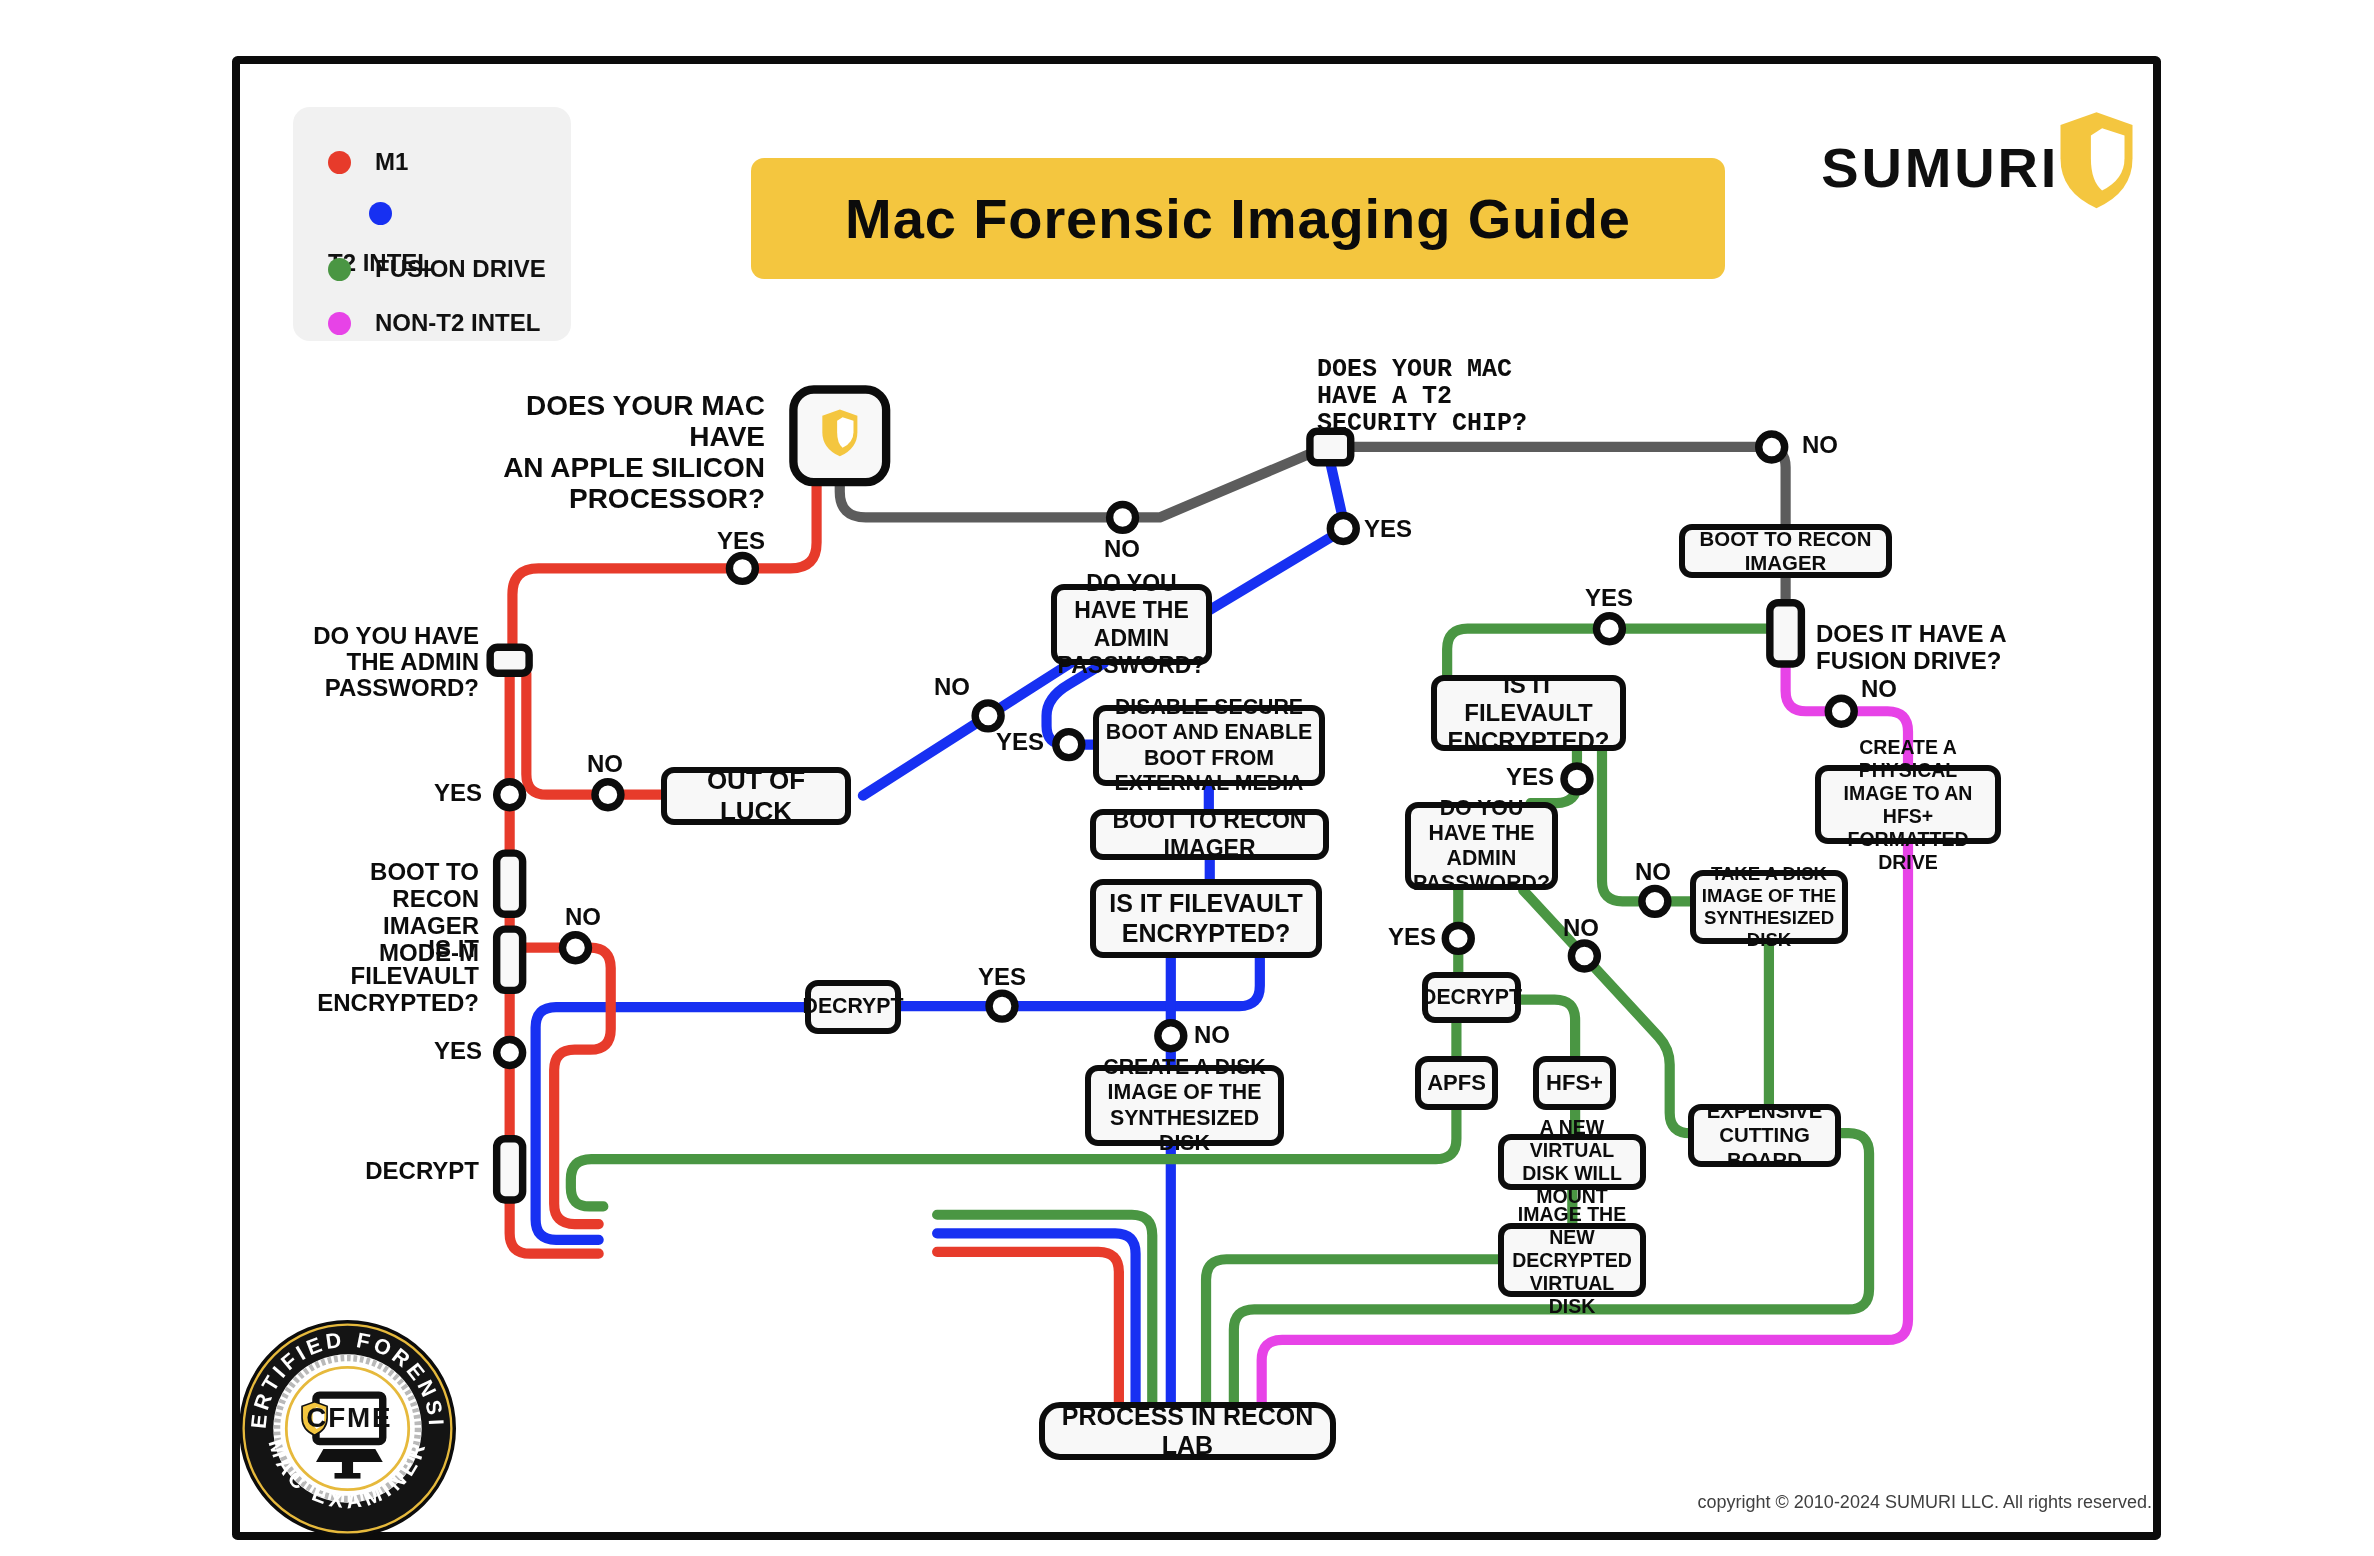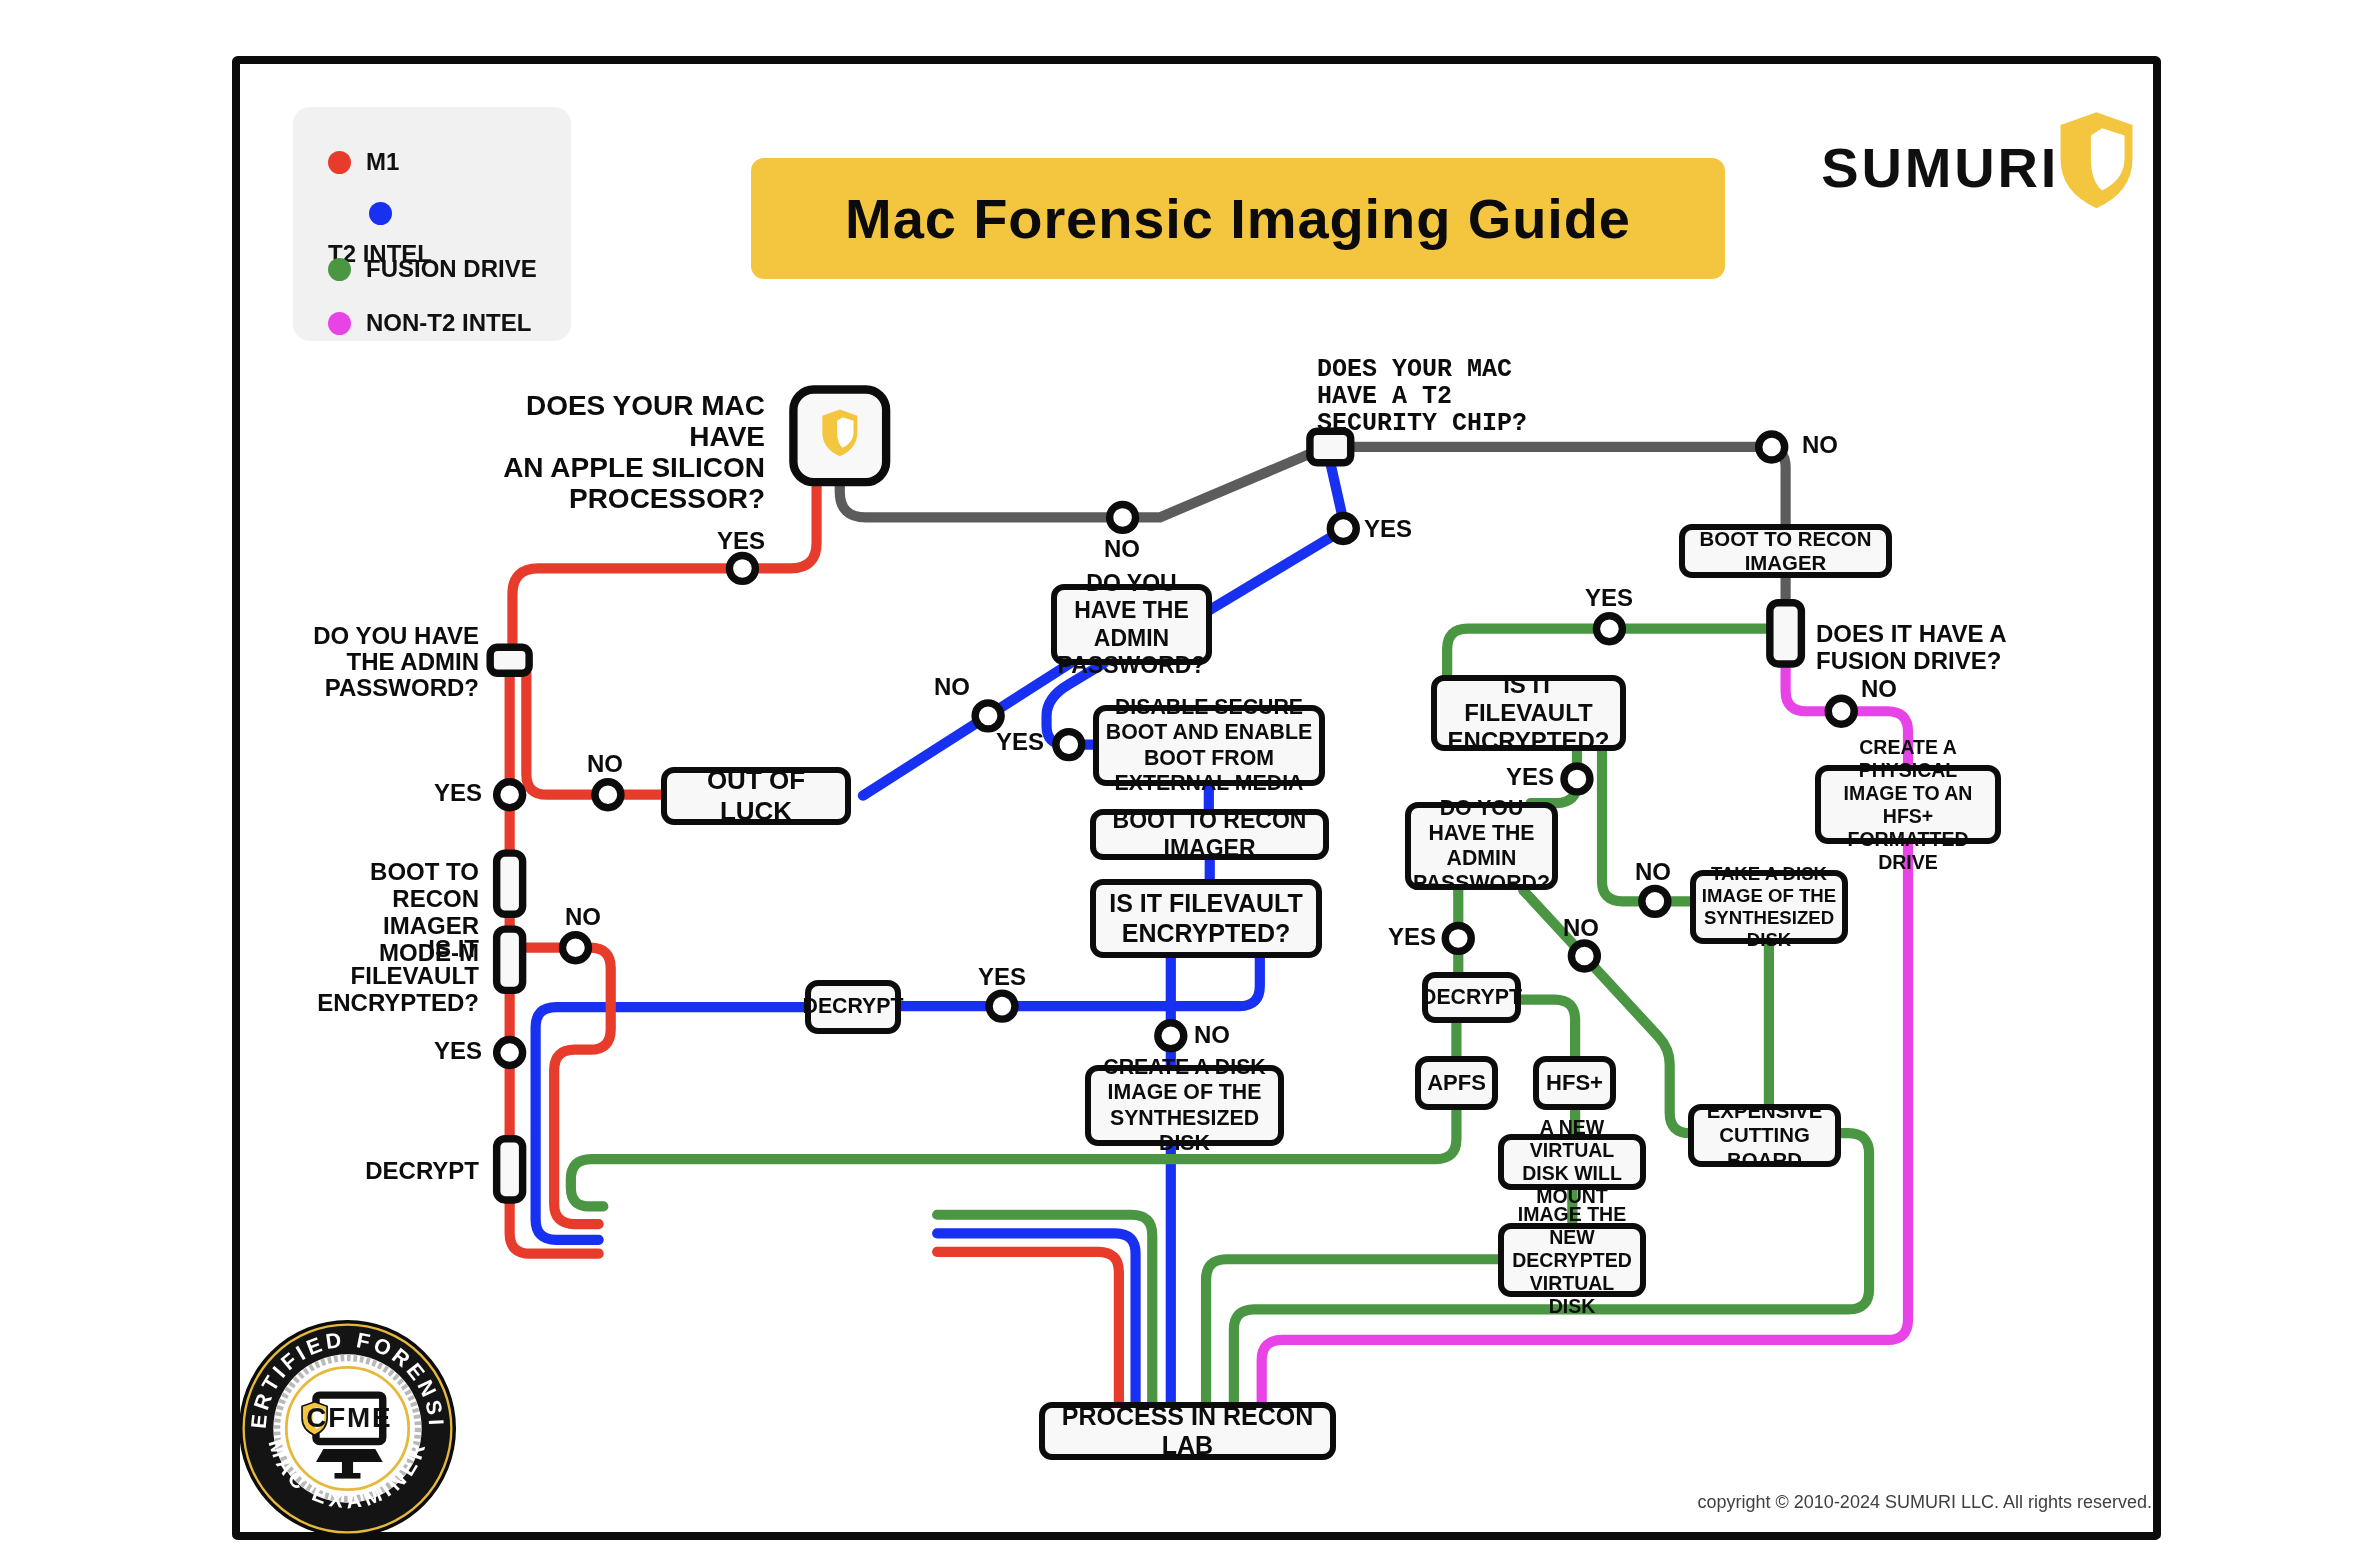--- a/index.html
+++ b/index.html
@@ -1,21 +1,21 @@
 <!DOCTYPE html>
 <html style="font-size:15px"><head>
 <meta charset="utf-8">
 <style>
   html,body{margin:0;padding:0;background:#ffffff;}
   body{width:2375px;height:1556px;position:relative;font-family:"Liberation Sans","DejaVu Sans",sans-serif;overflow:hidden;}
   .stage{position:absolute;left:0;top:0;width:2375px;height:1556px;}
   .frame{position:absolute;left:232px;top:56px;width:1929px;height:1484px;border:8.3px solid #0b0b0b;border-radius:5.6px;background:#ffffff;box-sizing:border-box;}
   svg.wires{position:absolute;left:0;top:0;width:2375px;height:1556px;z-index:2;}
   .legend{position:absolute;left:293px;top:107px;width:278px;height:234px;background:#f1f1f1;border-radius:16.7px;z-index:3;}
-  .legend .item{position:absolute;left:35px;height:28px;display:flex;align-items:center;gap:15px;}
+  .legend .item{position:absolute;left:35px;height:28px;display:flex;align-items:center;gap:24px;}
   .legend .dot{width:23px;height:23px;border-radius:50%;flex:0 0 auto;}
   .legend .lab{font-weight:bold;font-size:24px;color:#111;white-space:nowrap;}
   .c-red{background:#e73b2b;} .c-blue{background:#1730f2;} .c-green{background:#4a9643;} .c-magenta{background:#e743e7;}
   .titlebox{position:absolute;left:751px;top:158px;width:974px;height:121px;background:#f4c63f;border-radius:13px;display:flex;align-items:center;justify-content:center;z-index:3;}
   .titlebox .t{font-size:56px;font-weight:bold;color:#0b0b0b;letter-spacing:0.9px;}
   .brand{position:absolute;left:1790px;top:109px;width:352px;height:102px;z-index:3;}
   .brand .word{position:absolute;left:0;top:26px;width:269px;text-align:right;font-size:56px;font-weight:900;letter-spacing:2.8px;color:#0f0f0f;z-index:2;}
   .brand svg{position:absolute;left:260px;top:0;z-index:1;}
   .copyright{position:absolute;left:1503px;top:1492px;width:649px;text-align:right;font-size:18px;color:#404040;z-index:3;}
   .pbox{position:absolute;background:#f8f8f8;border:6.5px solid #0c0c0c;border-radius:13px;display:flex;align-items:center;justify-content:center;text-align:center;font-weight:bold;color:#0c0c0c;box-sizing:border-box;z-index:4;line-height:1.18;padding:1.9px 5.6px;}
@@ -172,21 +172,21 @@
     <div>FUSION DRIVE?</div>
   </div>
 
   <div class="pbox" style="left:661px;top:767px;width:190px;height:58px;font-size:26px;">OUT OF LUCK</div>
   <div class="pbox" style="left:1051px;top:584px;width:161px;height:81px;font-size:23px;">DO YOU HAVE THE ADMIN PASSWORD?</div>
   <div class="pbox" style="left:1093px;top:705px;width:232px;height:81px;font-size:21.3px;">DISABLE SECURE BOOT AND ENABLE BOOT FROM EXTERNAL MEDIA</div>
   <div class="pbox" style="left:1090px;top:809px;width:239px;height:51px;font-size:23px;">BOOT TO RECON IMAGER</div>
   <div class="pbox" style="left:1090px;top:879px;width:232px;height:79px;font-size:25px;">IS IT FILEVAULT ENCRYPTED?</div>
   <div class="pbox" style="left:805px;top:980px;width:96px;height:54px;font-size:21.3px;">DECRYPT</div>
   <div class="pbox" style="left:1085px;top:1065px;width:199px;height:81px;font-size:21.3px;">CREATE A DISK IMAGE OF THE SYNTHESIZED DISK</div>
-  <div class="pbox" style="left:1039px;top:1402px;width:297px;height:58px;font-size:25px;">PROCESS IN RECON LAB</div>
+  <div class="pbox" style="left:1039px;top:1402px;width:297px;height:58px;font-size:25px;border-radius:21px;">PROCESS IN RECON LAB</div>
   <div class="pbox" style="left:1679px;top:524px;width:213px;height:54px;font-size:20.4px;">BOOT TO RECON IMAGER</div>
   <div class="pbox" style="left:1431px;top:675px;width:195px;height:76px;font-size:24px;">IS IT FILEVAULT ENCRYPTED?</div>
   <div class="pbox" style="left:1405px;top:802px;width:153px;height:88px;font-size:21.3px;">DO YOU HAVE THE ADMIN PASSWORD?</div>
   <div class="pbox" style="left:1422px;top:972px;width:99px;height:51px;font-size:21.3px;">DECRYPT</div>
   <div class="pbox" style="left:1415px;top:1056px;width:83px;height:54px;font-size:22px;">APFS</div>
   <div class="pbox" style="left:1533px;top:1056px;width:83px;height:54px;font-size:22px;">HFS+</div>
   <div class="pbox" style="left:1498px;top:1134px;width:148px;height:56px;font-size:19.5px;">A NEW VIRTUAL DISK WILL MOUNT</div>
   <div class="pbox" style="left:1498px;top:1223px;width:148px;height:74px;font-size:19.5px;">IMAGE THE NEW DECRYPTED VIRTUAL DISK</div>
   <div class="pbox" style="left:1690px;top:870px;width:158px;height:74px;font-size:18.6px;">TAKE A DISK IMAGE OF THE SYNTHESIZED DISK</div>
   <div class="pbox" style="left:1688px;top:1104px;width:153px;height:63px;font-size:20.4px;">EXPENSIVE CUTTING BOARD</div>

